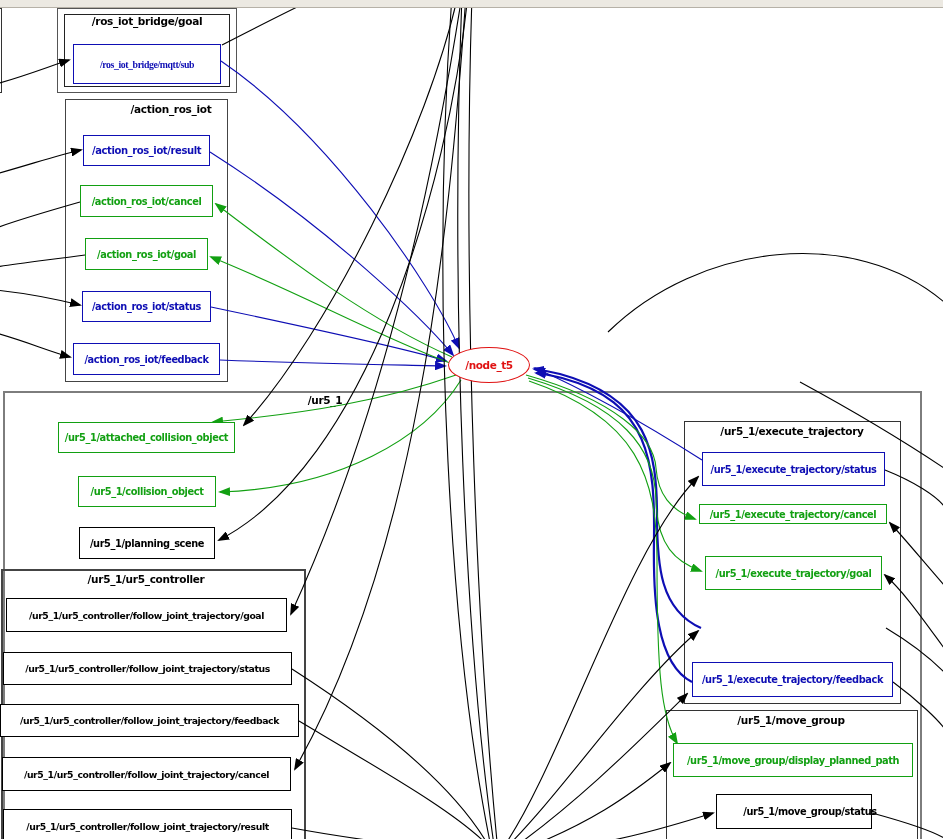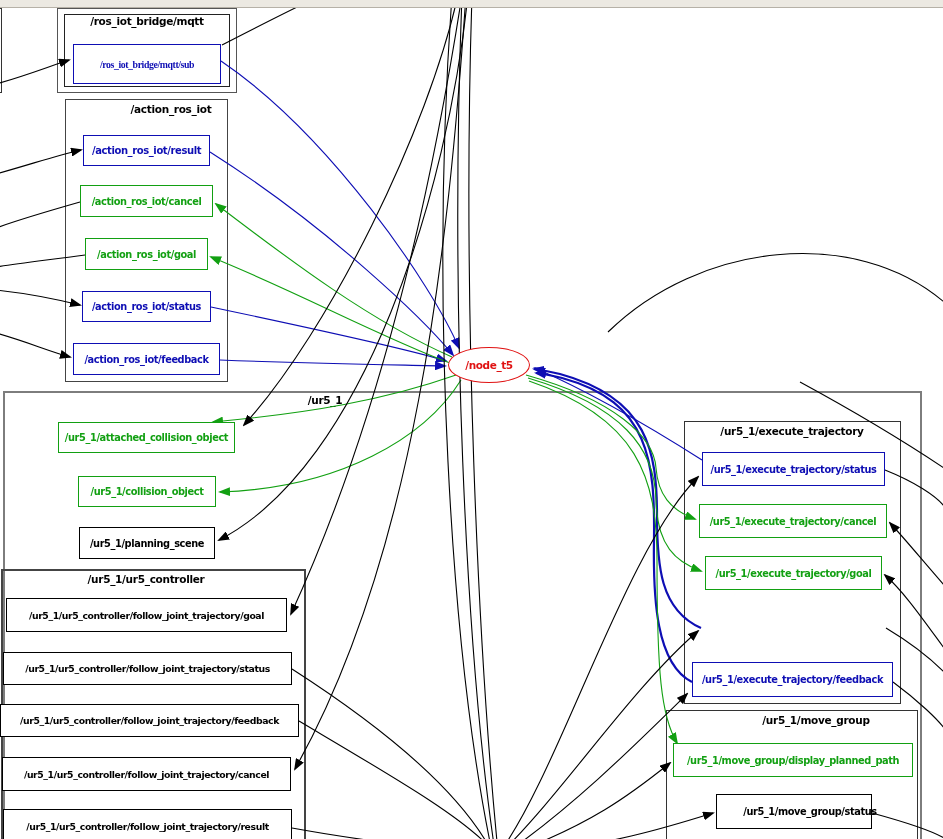--- a/index.html
+++ b/index.html
@@ -86,46 +86,46 @@
       <path d="M944,585 C 922,560 906,540 890,523" fill="none" stroke="#000000" stroke-width="1.1" marker-end="url(#arrow-black)"></path>
       <path d="M944,648 C 922,618 904,592 885,575" fill="none" stroke="#000000" stroke-width="1.1" marker-end="url(#arrow-black)"></path>
       <path d="M886,628 C 916,646 936,664 944,672" fill="none" stroke="#000000" stroke-width="1.1"></path>
       <path d="M893,682 C 920,702 938,720 944,728" fill="none" stroke="#000000" stroke-width="1.1"></path>
       <path d="M872,813 C 905,822 932,831 944,838" fill="none" stroke="#000000" stroke-width="1.1"></path>
       <path d="M800,382 C 870,420 920,452 944,468" fill="none" stroke="#000000" stroke-width="1.1"></path>
     </svg>
 <div class="cluster" style="left: -150px; top: 8px; width: 152px; height: 85px; border: 1.5px solid rgb(51, 51, 51);"></div>
     <div class="cluster" style="left: 57px; top: 8px; width: 180px; height: 85px; border: 1.5px solid rgb(85, 85, 85);"></div>
     <div class="cluster" style="left: 64px; top: 14px; width: 166px; height: 73px; border: 1.2px solid rgb(34, 34, 34);"></div>
-    <div class="cluster-label" style="left: 147px; top: 15px;">/ros_iot_bridge/mqtt</div>
+    <div class="cluster-label" style="left: 147px; top: 15px;">/ros_iot_bridge/goal</div>
     <div class="cluster" style="left: 65px; top: 99px; width: 163px; height: 283px; border: 1.4px solid rgb(68, 68, 68);"></div>
     <div class="cluster-label" style="left: 139px; top: 103px; margin-left: 32px;">/action_ros_iot</div>
     <div class="cluster" style="left: 3px; top: 391px; width: 919px; height: 460px; border: 2px solid rgb(125, 125, 125);"></div>
     <div class="cluster-label" style="left: 325px; top: 394px;">/ur5_1</div>
     <div class="cluster" style="left: 1px; top: 569px; width: 305px; height: 282px; border: 2px solid rgb(68, 68, 68);"></div>
     <div class="cluster-label" style="left: 146px; top: 573px;">/ur5_1/ur5_controller</div>
     <div class="cluster" style="left: 684px; top: 421px; width: 217px; height: 283px; border: 1.4px solid rgb(51, 51, 51);"></div>
     <div class="cluster-label" style="left: 792px; top: 425px;">/ur5_1/execute_trajectory</div>
     <div class="cluster" style="left: 666px; top: 710px; width: 252px; height: 141px; border: 1.4px solid rgb(51, 51, 51);"></div>
-    <div class="cluster-label" style="left: 791px; top: 714px; margin-left: 25px;">/ur5_1/move_group</div>
+    <div class="cluster-label" style="left: 791px; top: 714px;">/ur5_1/move_group</div>
     <div class="gnode" style="left: 73px; top: 44px; width: 148px; height: 40px; border: 1.5px solid rgb(14, 14, 180); color: rgb(14, 14, 180); font-size: 9.8px; font-family: Liberation Serif, serif;">/ros_iot_bridge/mqtt/sub</div>
     <div class="gnode" style="left: 83px; top: 135px; width: 127px; height: 31px; border: 1.5px solid rgb(14, 14, 180); color: rgb(14, 14, 180); font-size: 10px;">/action_ros_iot/result</div>
     <div class="gnode" style="left: 80px; top: 185px; width: 133px; height: 32px; border: 1.5px solid rgb(18, 160, 18); color: rgb(18, 160, 18); font-size: 9.8px;">/action_ros_iot/cancel</div>
     <div class="gnode" style="left: 85px; top: 238px; width: 123px; height: 32px; border: 1.5px solid rgb(18, 160, 18); color: rgb(18, 160, 18); font-size: 9.8px;">/action_ros_iot/goal</div>
     <div class="gnode" style="left: 82px; top: 291px; width: 129px; height: 31px; border: 1.5px solid rgb(14, 14, 180); color: rgb(14, 14, 180); font-size: 9.8px;">/action_ros_iot/status</div>
     <div class="gnode" style="left: 73px; top: 343px; width: 147px; height: 32px; border: 1.5px solid rgb(14, 14, 180); color: rgb(14, 14, 180); font-size: 9.8px;">/action_ros_iot/feedback</div>
     <div class="gnode ellipse" style="left: 448px; top: 347px; width: 82px; height: 36px; border: 1.5px solid rgb(224, 18, 18); color: rgb(224, 18, 18); font-size: 10.5px;">/node_t5</div>
     <div class="gnode" style="left: 58px; top: 422px; width: 177px; height: 31px; border: 1.5px solid rgb(18, 160, 18); color: rgb(18, 160, 18); font-size: 9.8px;">/ur5_1/attached_collision_object</div>
     <div class="gnode" style="left: 78px; top: 476px; width: 138px; height: 31px; border: 1.5px solid rgb(18, 160, 18); color: rgb(18, 160, 18); font-size: 9.8px;">/ur5_1/collision_object</div>
     <div class="gnode" style="left: 79px; top: 527px; width: 136px; height: 32px; border: 1.5px solid rgb(0, 0, 0); color: rgb(0, 0, 0); font-size: 9.8px;">/ur5_1/planning_scene</div>
     <div class="gnode" style="left: 6px; top: 598px; width: 281px; height: 34px; border: 1.5px solid rgb(0, 0, 0); color: rgb(0, 0, 0); font-size: 9.3px;">/ur5_1/ur5_controller/follow_joint_trajectory/goal</div>
     <div class="gnode" style="left: 3px; top: 652px; width: 289px; height: 33px; border: 1.5px solid rgb(0, 0, 0); color: rgb(0, 0, 0); font-size: 9.3px;">/ur5_1/ur5_controller/follow_joint_trajectory/status</div>
     <div class="gnode" style="left: 0px; top: 704px; width: 299px; height: 33px; border: 1.5px solid rgb(0, 0, 0); color: rgb(0, 0, 0); font-size: 9.3px;">/ur5_1/ur5_controller/follow_joint_trajectory/feedback</div>
     <div class="gnode" style="left: 2px; top: 757px; width: 289px; height: 34px; border: 1.5px solid rgb(0, 0, 0); color: rgb(0, 0, 0); font-size: 9.3px;">/ur5_1/ur5_controller/follow_joint_trajectory/cancel</div>
     <div class="gnode" style="left: 3px; top: 809px; width: 289px; height: 34px; border: 1.5px solid rgb(0, 0, 0); color: rgb(0, 0, 0); font-size: 9.3px;">/ur5_1/ur5_controller/follow_joint_trajectory/result</div>
     <div class="gnode" style="left: 702px; top: 452px; width: 183px; height: 34px; border: 1.5px solid rgb(14, 14, 180); color: rgb(14, 14, 180); font-size: 9.8px;">/ur5_1/execute_trajectory/status</div>
-    <div class="gnode" style="left: 699px; top: 504px; width: 188px; height: 34px; border: 1.5px solid rgb(18, 160, 18); color: rgb(18, 160, 18); font-size: 9.8px;">/ur5_1/execute_trajectory/cancel</div>
+    <div class="gnode" style="left: 699px; top: 504px; width: 188px; height: 20px; border: 1.5px solid rgb(18, 160, 18); color: rgb(18, 160, 18); font-size: 9.8px;">/ur5_1/execute_trajectory/cancel</div>
     <div class="gnode" style="left: 705px; top: 556px; width: 177px; height: 34px; border: 1.5px solid rgb(18, 160, 18); color: rgb(18, 160, 18); font-size: 9.8px;">/ur5_1/execute_trajectory/goal</div>
     <div class="gnode" style="left: 692px; top: 662px; width: 201px; height: 35px; border: 1.5px solid rgb(14, 14, 180); color: rgb(14, 14, 180); font-size: 9.8px;">/ur5_1/execute_trajectory/feedback</div>
     <div class="gnode" style="left: 673px; top: 743px; width: 240px; height: 34px; border: 1.5px solid rgb(18, 160, 18); color: rgb(18, 160, 18); font-size: 9.8px;">/ur5_1/move_group/display_planned_path</div>
     <div class="gnode" style="left: 716px; top: 794px; width: 156px; height: 35px; border: 1.5px solid rgb(0, 0, 0); color: rgb(0, 0, 0); font-size: 9.8px; padding-left: 32px;">/ur5_1/move_group/status</div>
   </div>
 <div id="topbar" style="background: rgb(236, 233, 226);"></div>
 
 </body></html>

